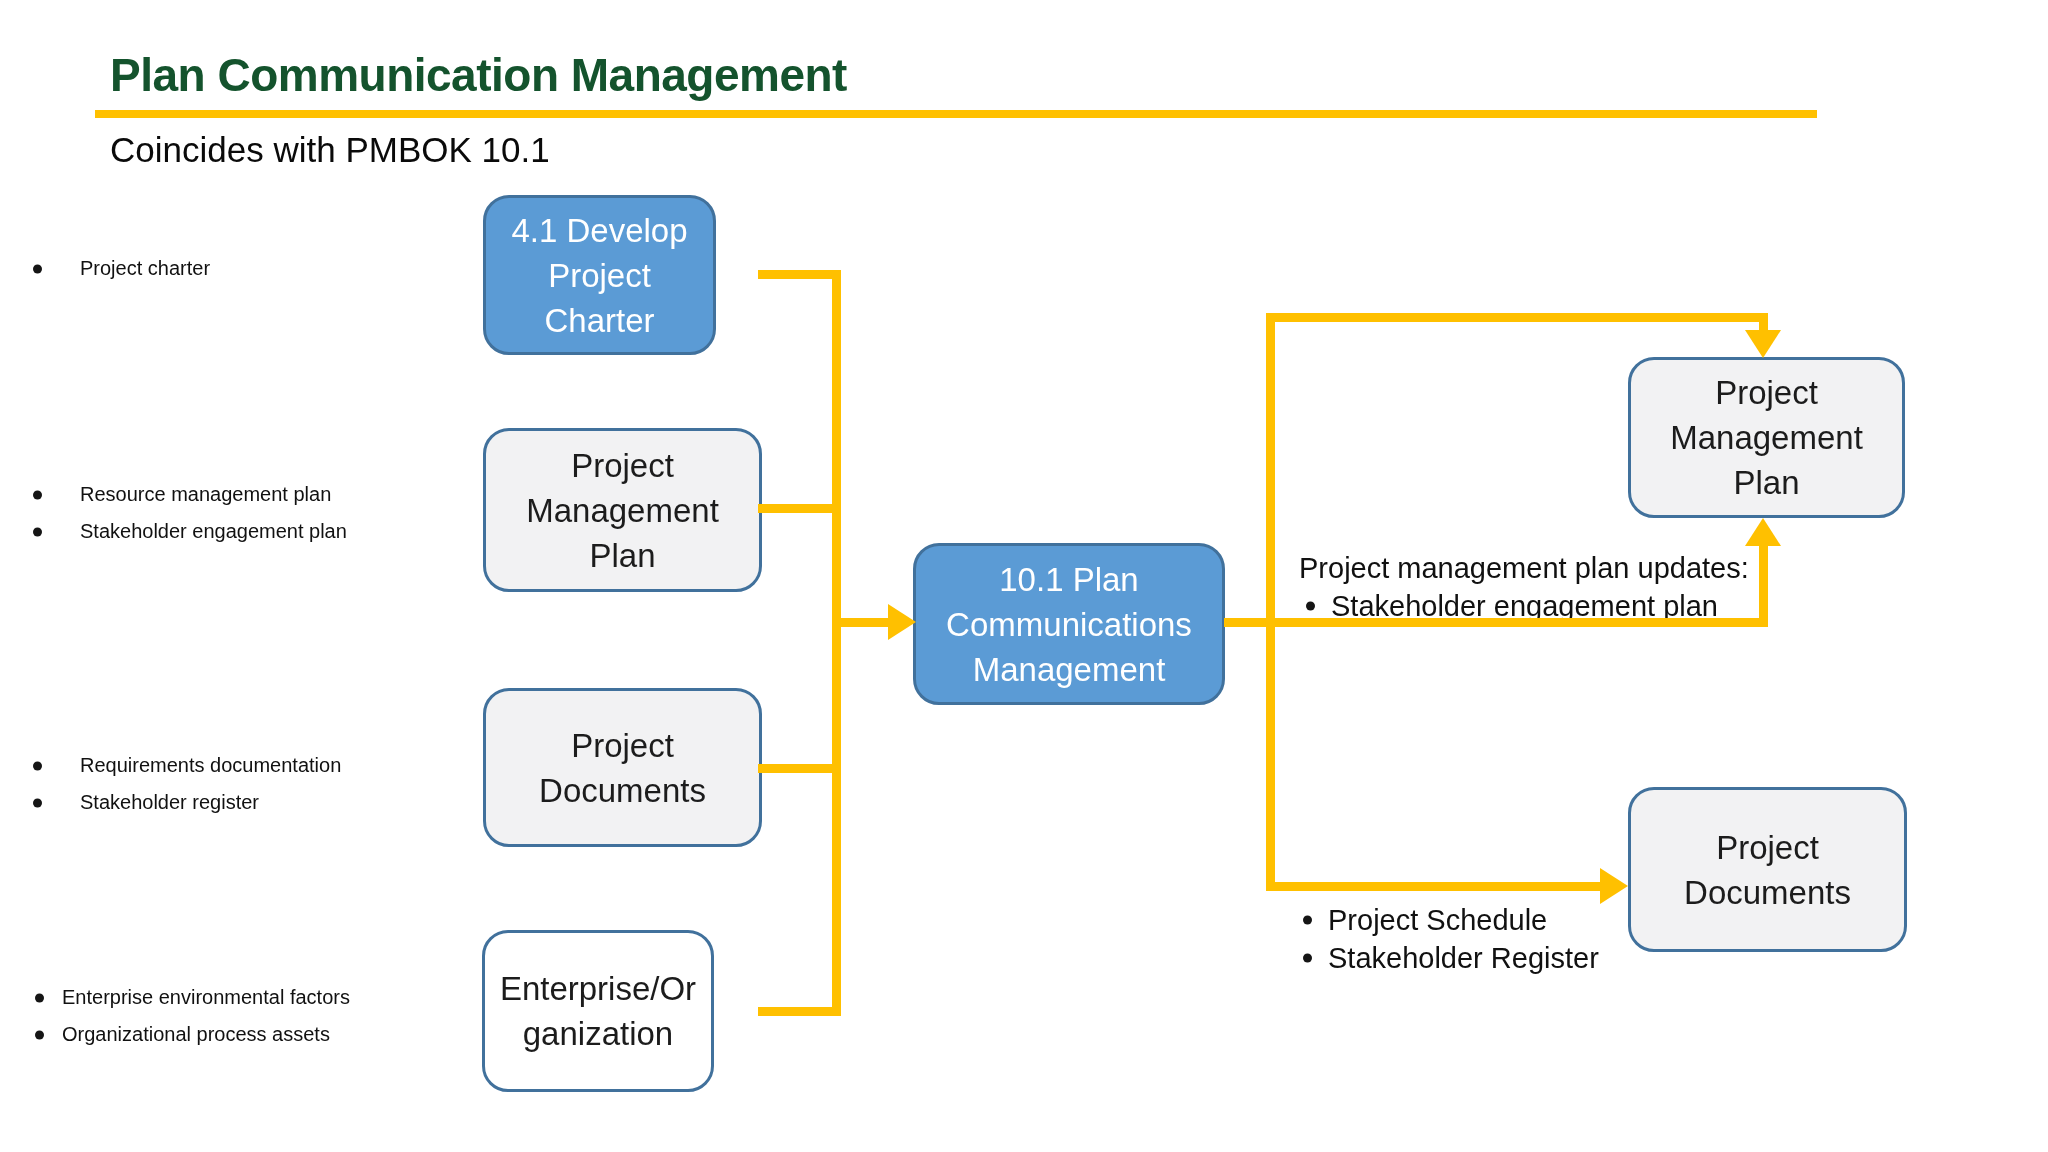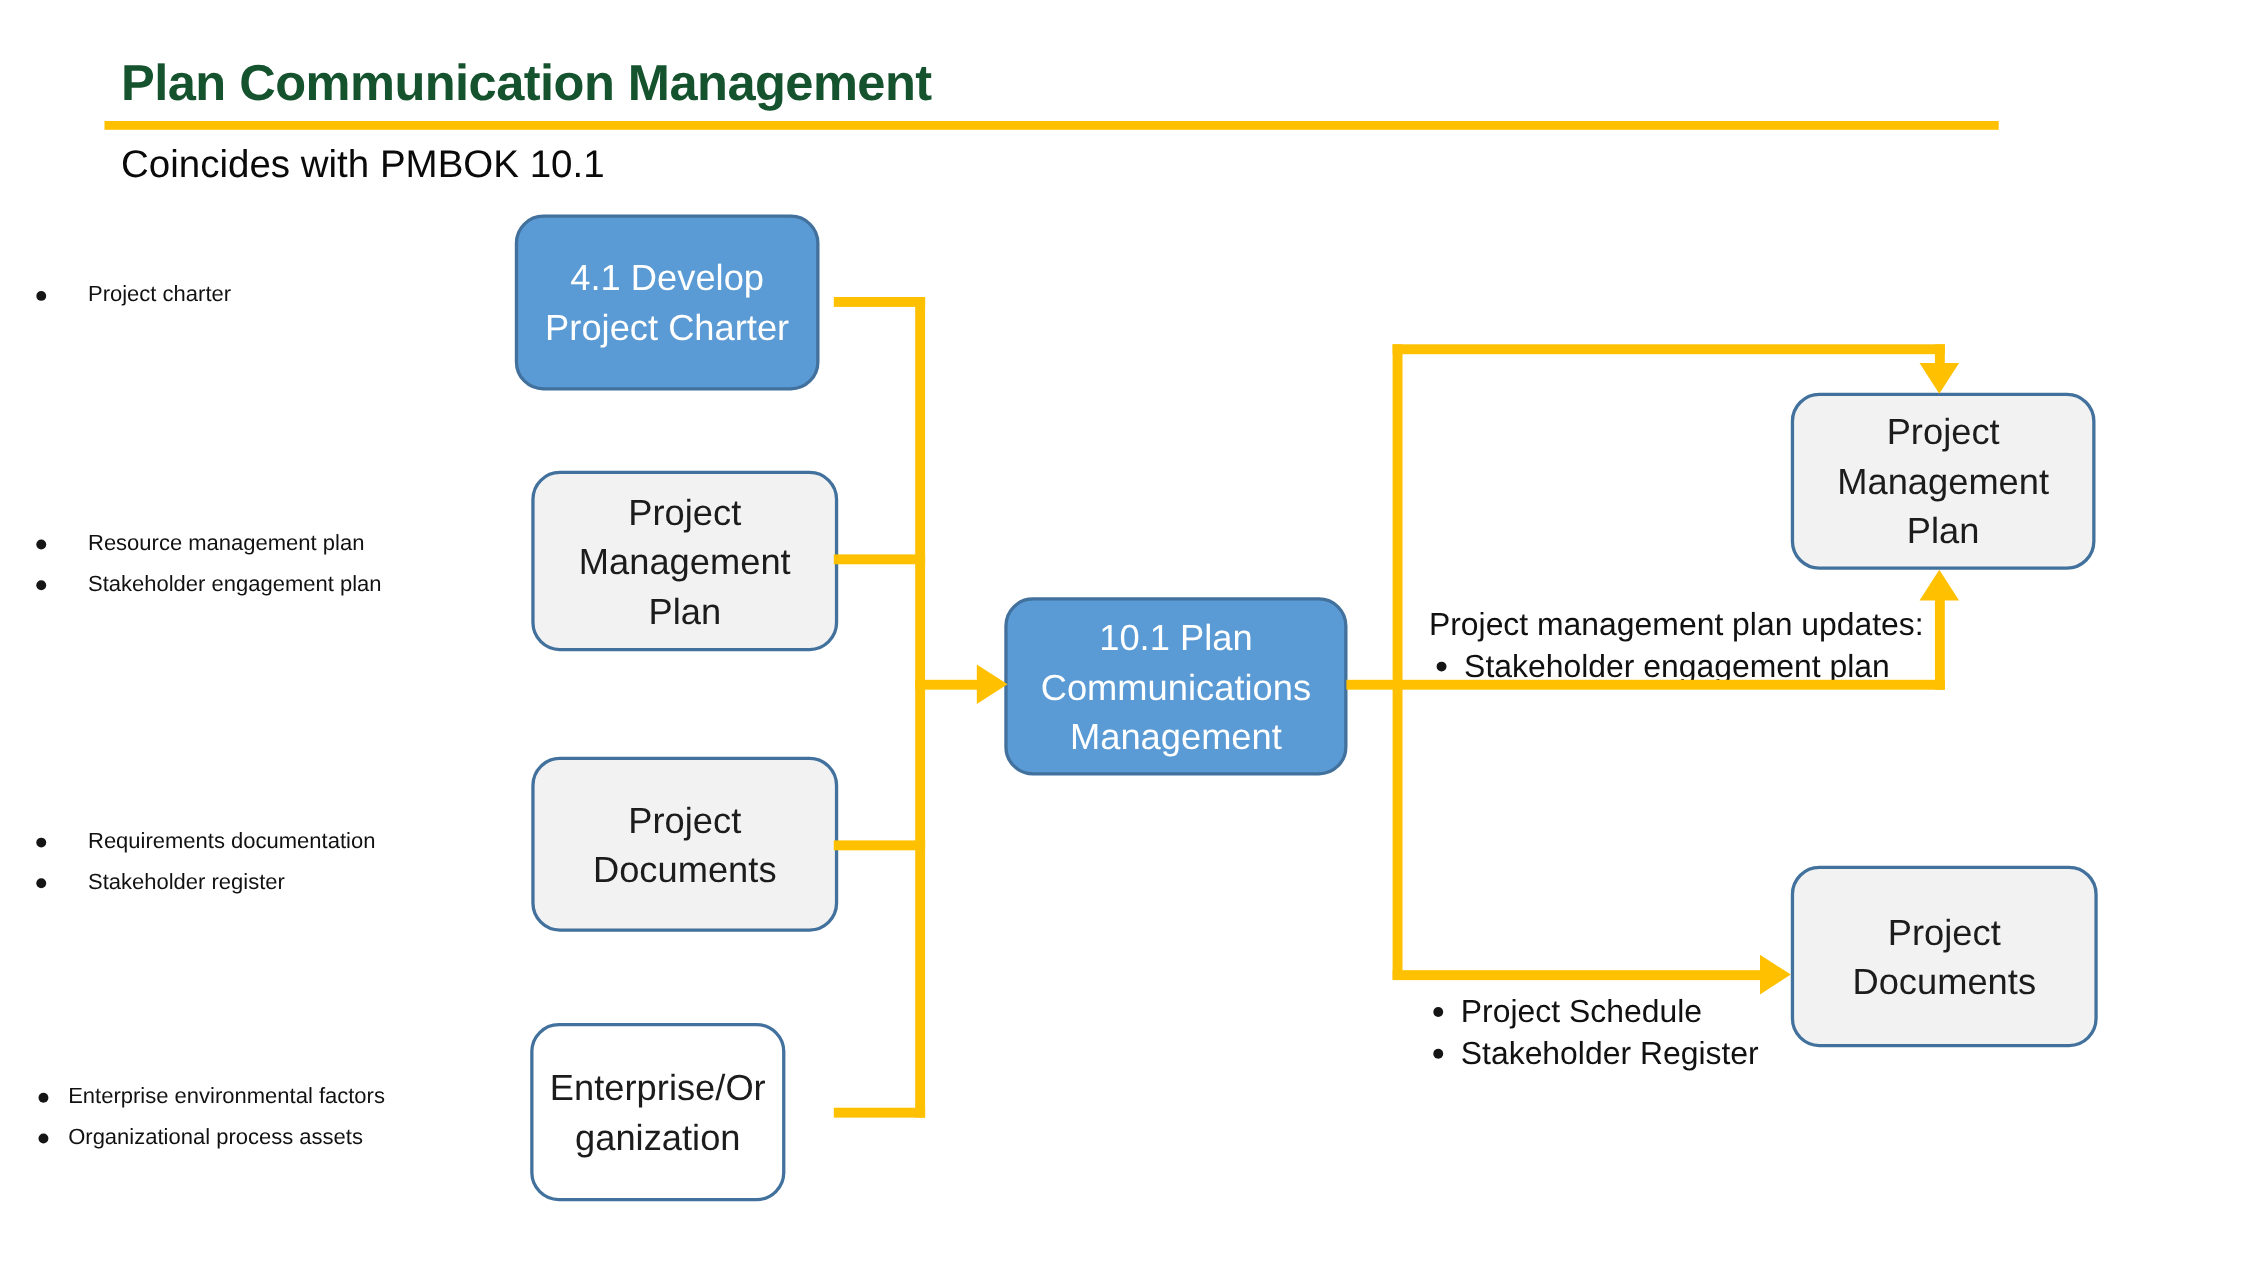--- a/index.html
+++ b/index.html
@@ -101,21 +101,21 @@
   <div class="bullets g-left" style="left:30px;top:747px;">
     <div class="bl"><span class="dot"></span><span>Requirements documentation</span></div>
     <div class="bl"><span class="dot"></span><span>Stakeholder register</span></div>
   </div>
 
   <div class="bullets g-ent" style="left:30px;top:979px;">
     <div class="bl"><span class="dot"></span><span>Enterprise environmental factors</span></div>
     <div class="bl"><span class="dot"></span><span>Organizational process assets</span></div>
   </div>
 
-  <div class="box blue" style="left:468px;top:195px;width:277px;height:160px;">
+  <div class="box blue" style="left:483px;top:195px;width:233px;height:160px;">
     <span class="lbl">4.1 Develop Project Charter</span>
   </div>
   <div class="box gray" style="left:483px;top:428px;width:279px;height:164px;">
     <span class="lbl">Project Management Plan</span>
   </div>
   <div class="box gray" style="left:483px;top:688px;width:279px;height:159px;">
     <span class="lbl">Project Documents</span>
   </div>
   <div class="box white" style="left:482px;top:930px;width:232px;height:162px;">
     <span class="lbl">Enterprise/Organization</span>

